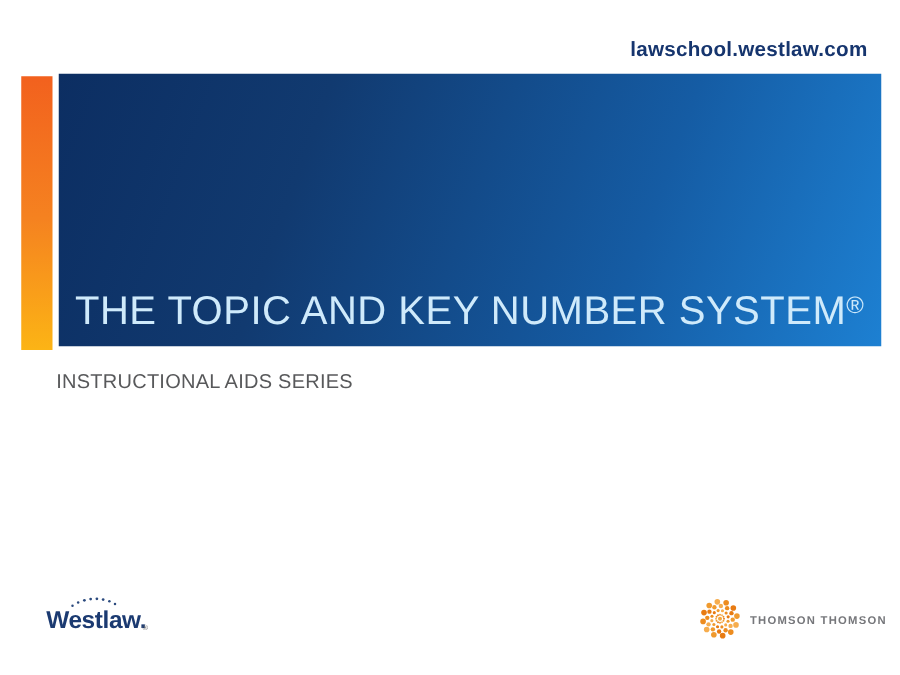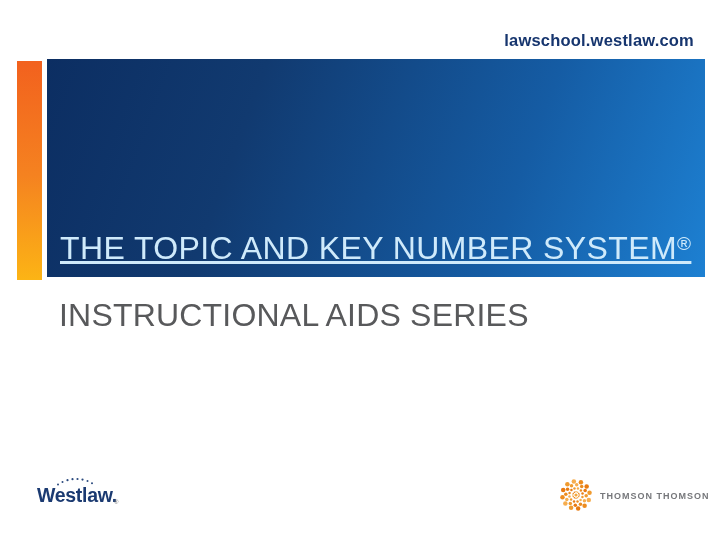--- a/index.html
+++ b/index.html
@@ -44,33 +44,32 @@
   }
   .title-text {
     position: absolute;
     left: 13px;
     bottom: 10px;
     font-size: 32px;
     font-weight: normal;
     letter-spacing: 0.4px;
     color: #cfeafb;
     white-space: nowrap;
-    text-decoration: underline;
   }
   .title-text sup {
     font-size: 19px;
     line-height: 0;
     vertical-align: 9px;
   }
 
   .subtitle-text {
     position: absolute;
-    left: 59px;
+    left: 45px;
     top: 297px;
-    font-size: 32px;
+    font-size: 16px;
     color: #58595b;
     letter-spacing: 0.2px;
     white-space: nowrap;
   }
 
   
   .westlaw-logo {
     position: absolute;
     left: 34px;
     top: 470px;

